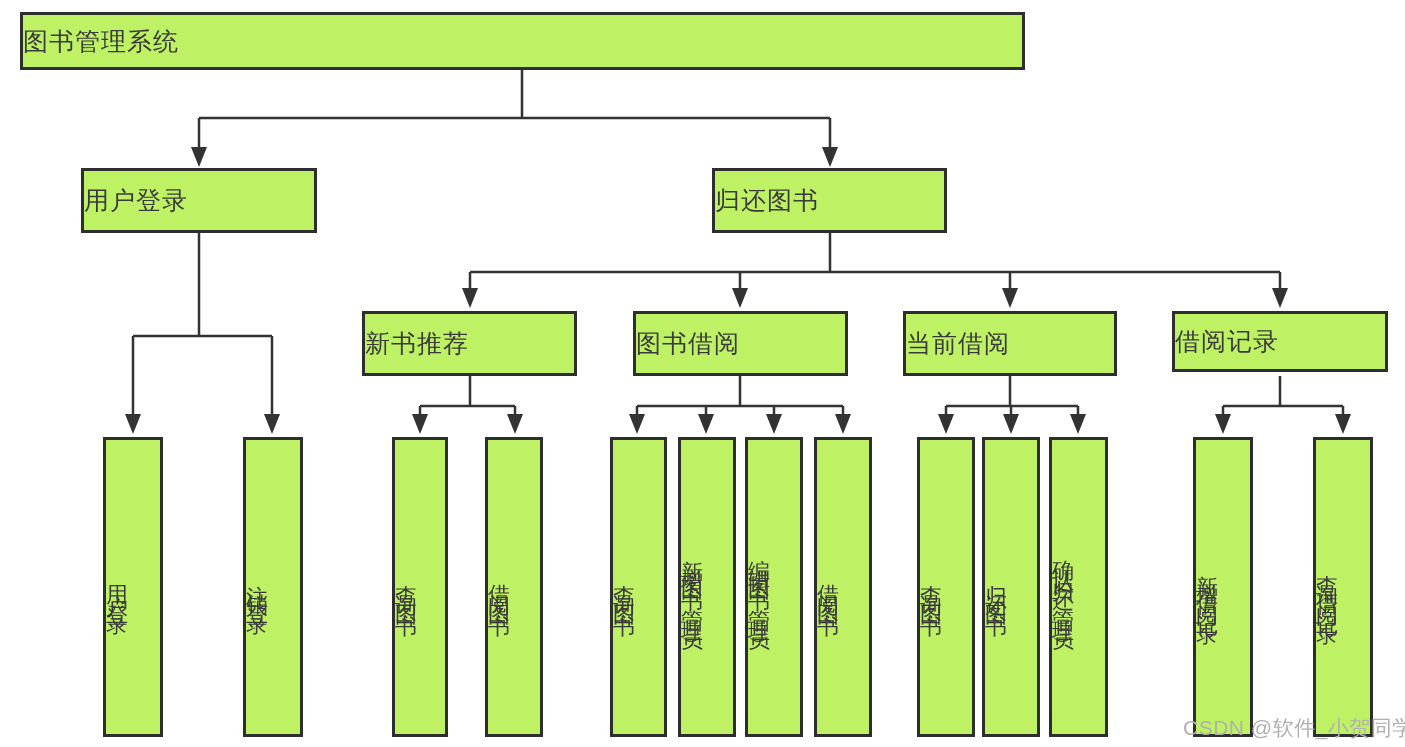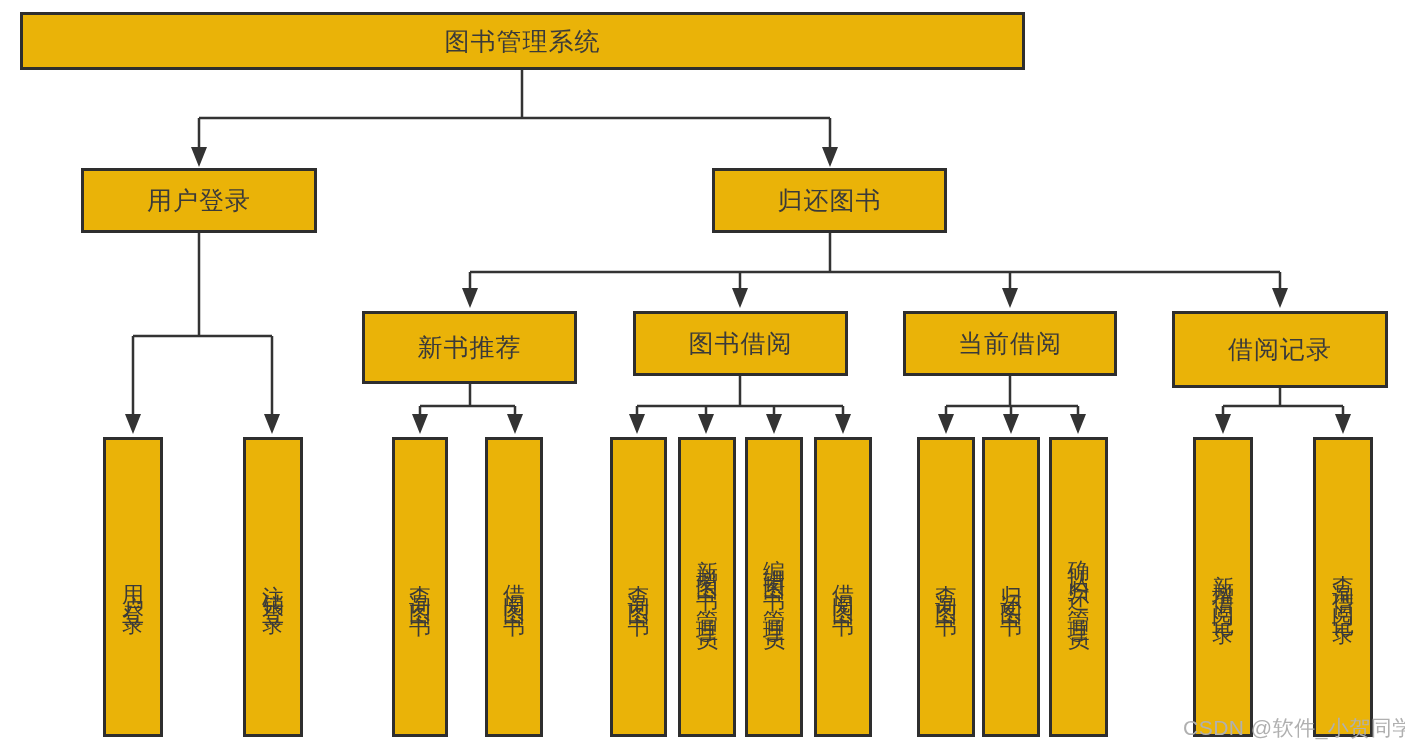--- a/index.html
+++ b/index.html
@@ -6,24 +6,24 @@
   .canvas{
     position:relative;
     width:1405px;height:747px;
     background:#ffffff;
     font-family:"Liberation Sans","DejaVu Sans",sans-serif;
     overflow:hidden;
   }
   svg.connectors{position:absolute;left:0;top:0;z-index:1;}
   .node{
     position:absolute;
-    background:#eab308;
+    background:#bef264;
     border:3px solid #2e2e2e;
     box-sizing:border-box;
-    display:flex;align-items:center;justify-content:center;
+    display:flex;align-items:center;justify-content:flex-start;
     color:#3a3a3a;
     z-index:2;
   }
   .node.h .lbl{
     font-size:25px;
     letter-spacing:1px;
     white-space:nowrap;
     color:#3a3a3a;
   }
   .node.v .lbl{
@@ -82,30 +82,30 @@
     <span class="lbl">图书管理系统</span>
   </div>
 
   <div class="node h" style="left:81px;top:168px;width:236px;height:65px">
     <span class="lbl">用户登录</span>
   </div>
   <div class="node h" style="left:712px;top:168px;width:235px;height:65px">
     <span class="lbl">归还图书</span>
   </div>
 
-  <div class="node h" style="left:362px;top:311px;width:215px;height:73px">
+  <div class="node h" style="left:362px;top:311px;width:215px;height:65px">
     <span class="lbl">新书推荐</span>
   </div>
   <div class="node h" style="left:633px;top:311px;width:215px;height:65px">
     <span class="lbl">图书借阅</span>
   </div>
   <div class="node h" style="left:903px;top:311px;width:214px;height:65px">
     <span class="lbl">当前借阅</span>
   </div>
-  <div class="node h" style="left:1172px;top:311px;width:216px;height:77px">
+  <div class="node h" style="left:1172px;top:311px;width:216px;height:61px">
     <span class="lbl">借阅记录</span>
   </div>
 
   <div class="node v" style="left:103px;top:437px;width:60px;height:300px">
     <span class="lbl">用户登录</span>
   </div>
   <div class="node v" style="left:243px;top:437px;width:60px;height:300px">
     <span class="lbl">注销登录</span>
   </div>
 

